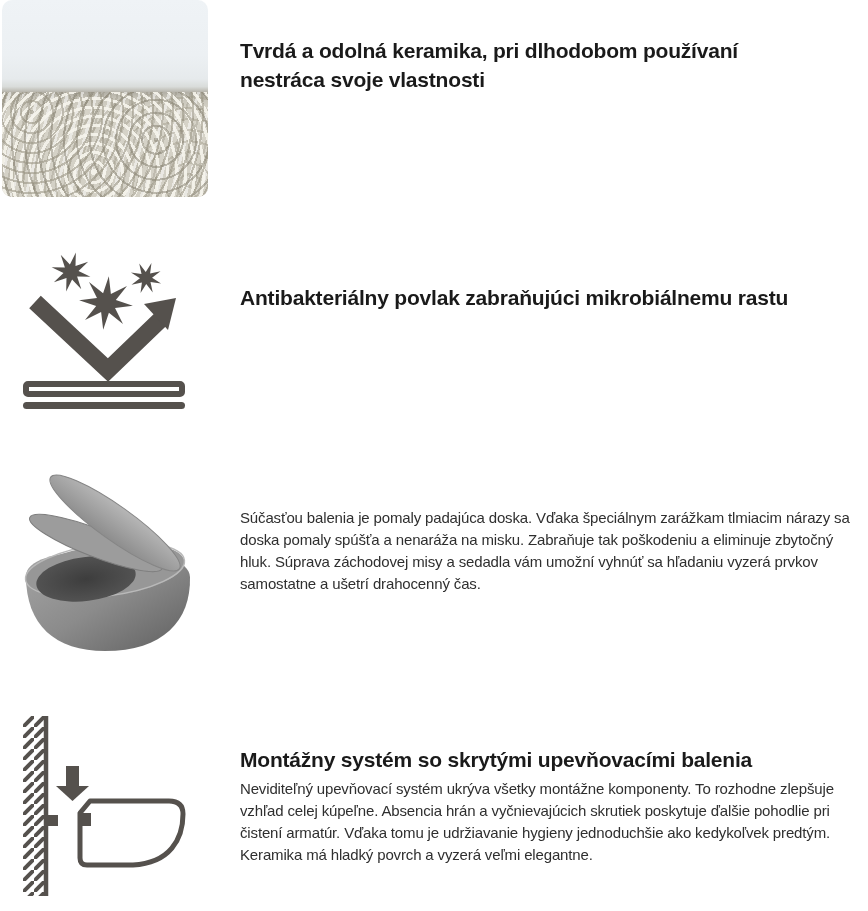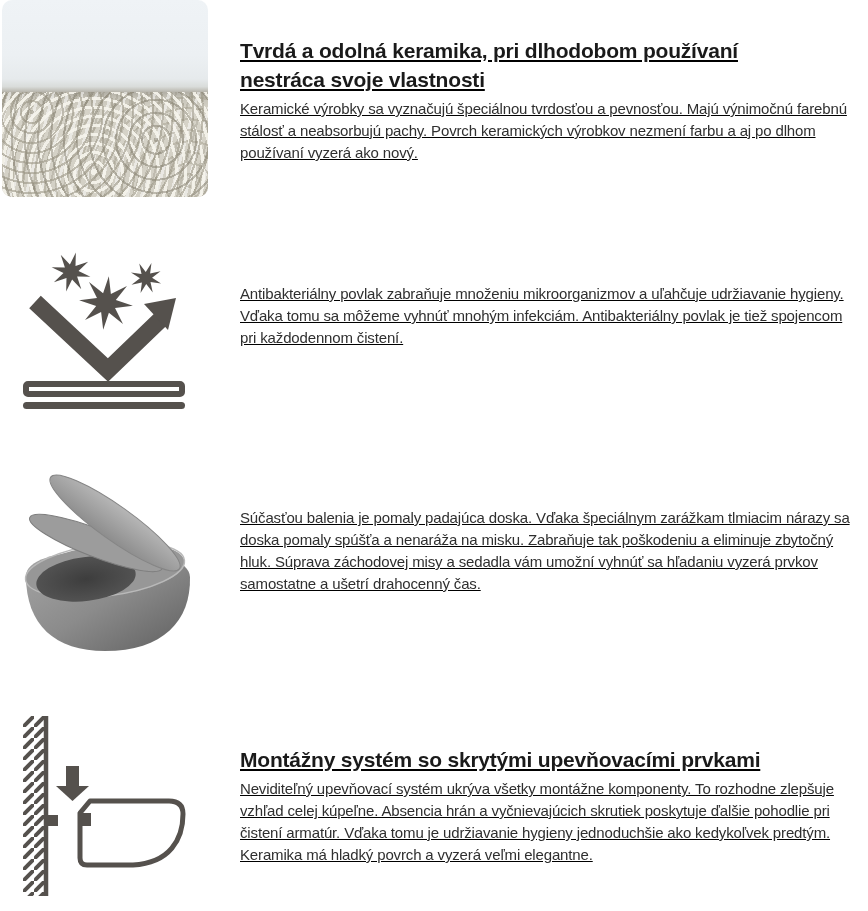--- a/index.html
+++ b/index.html
@@ -1,21 +1,21 @@
 <!DOCTYPE html>
 <html><head>
 <meta charset="utf-8">
 <style>
   html,body{margin:0;padding:0;background:#ffffff;}
   body{
     width:868px;height:911px;overflow:hidden;
     font-family:"Liberation Sans","DejaVu Sans",sans-serif;
     -webkit-font-smoothing:antialiased;
   }
-  .page{width:868px;height:742px;background:#ffffff;text-decoration:underline;}
+  .page{width:868px;height:742px;background:#ffffff;}
   .row{display:flex;align-items:flex-start;}
   .row2{margin-top:53px;}
   .row3{margin-top:61px;}
   .row4{margin-top:53px;}
   .icon-cell{flex:0 0 210px;width:210px;display:flex;justify-content:center;}
   .text-cell{flex:1 1 auto;padding:0 13px 0 30px;max-width:615px;}
   .t1{padding-top:36px;}
   .t2{padding-top:33px;}
   .t3{padding-top:34px;}
   .t4{padding-top:29px;}
@@ -55,21 +55,20 @@
 
 <div class="page">
 
   <section class="row row1">
     <div class="icon-cell">
       <div class="photo"></div>
     </div>
     <div class="text-cell t1">
       <h3 class="feature-heading">Tvrdá a odolná keramika, pri dlhodobom používaní
 nestráca svoje vlastnosti</h3>
-      <p class="feature-body">Keramické výrobky sa vyznačujú špeciálnou tvrdosťou a pevnosťou. Majú výnimočnú farebnú stálosť a neabsorbujú pachy. Povrch keramických výrobkov nezmení farbu a aj po dlhom používaní vyzerá ako nový.</p>
     </div>
   </section>
 
   <section class="row row2">
     <div class="icon-cell">
       <svg width="170" height="162" viewBox="0 0 170 162">
         <defs>
           <polygon id="star8" points="0,-1 0.145,-0.351 0.707,-0.707 0.351,-0.145 1,0 0.351,0.145 0.707,0.707 0.145,0.351 0,1 -0.145,0.351 -0.707,0.707 -0.351,0.145 -1,0 -0.351,-0.145 -0.707,-0.707 -0.145,-0.351"></polygon>
         </defs>
         <g fill="#55514d">
@@ -77,21 +76,21 @@
           <use href="#star8" transform="translate(86,53) scale(27) rotate(6)"></use>
           <use href="#star8" transform="translate(126,28) scale(16) rotate(20)"></use>
           <path d="M15,52 L88,120 L140,70" fill="none" stroke="#55514d" stroke-width="17"></path>
           <polygon points="156,48 148,80 124,54"></polygon>
           <rect x="6" y="134" width="156" height="10" rx="2" fill="none" stroke="#55514d" stroke-width="6"></rect>
           <rect x="3" y="152" width="162" height="7" rx="3.5"></rect>
         </g>
       </svg>
     </div>
     <div class="text-cell t2">
-      <p class="feature-body">Antibakteriálny povlak zabraňuje množeniu mikroorganizmov a uľahčuje udržiavanie hygieny. Vďaka tomu sa môžeme vyhnúť mnohým infekciám. Antibakteriálny povlak je tiež spojencom pri každodennom čistení.</p>
+      <h3 class="feature-heading">Antibakteriálny povlak zabraňujúci mikrobiálnemu rastu</h3>
     </div>
   </section>
 
   <section class="row row3">
     <div class="icon-cell">
       <svg width="185" height="190" viewBox="0 0 185 190">
         <defs>
           <linearGradient id="g-body" x1="0" y1="0" x2="1" y2="1">
             <stop offset="0" stop-color="#a6a6a6"></stop>
             <stop offset="0.5" stop-color="#8b8b8b"></stop>
@@ -132,18 +131,18 @@
           <line x1="23" y1="0" x2="23" y2="180" stroke="#55514d" stroke-width="4.5"></line>
           <rect x="23" y="99" width="12" height="11" fill="#55514d"></rect>
           <rect x="43" y="50" width="13" height="22" fill="#55514d"></rect>
           <polygon points="33,70 66,70 49.5,85" fill="#55514d"></polygon>
           <path d="M57,97 L67,85 L146,85 Q160,85 160,98 C160,123 147,147 110,149 L64,149 Q57,149 57,142 Z" fill="none" stroke="#55514d" stroke-width="5" stroke-linejoin="round"></path>
           <rect x="59" y="97" width="9" height="13" fill="#55514d"></rect>
         </g>
       </svg>
     </div>
     <div class="text-cell t4">
-      <h3 class="feature-heading">Montážny systém so skrytými upevňovacími prvkami</h3>
+      <h3 class="feature-heading">Montážny systém so skrytými upevňovacími balenia</h3>
       <p class="feature-body">Neviditeľný upevňovací systém ukrýva všetky montážne komponenty. To rozhodne zlepšuje vzhľad celej kúpeľne. Absencia hrán a vyčnievajúcich skrutiek poskytuje ďalšie pohodlie pri čistení armatúr. Vďaka tomu je udržiavanie hygieny jednoduchšie ako kedykoľvek predtým. Keramika má hladký povrch a vyzerá veľmi elegantne.</p>
     </div>
   </section>
 
 </div>
 
 </body></html>

